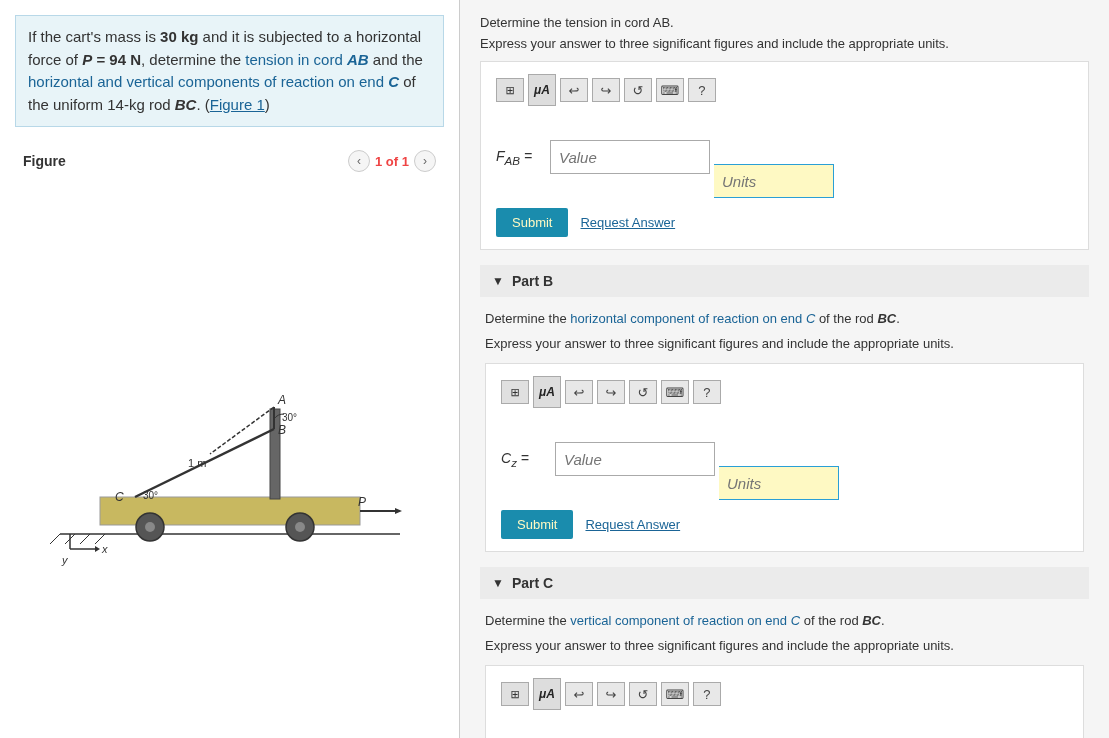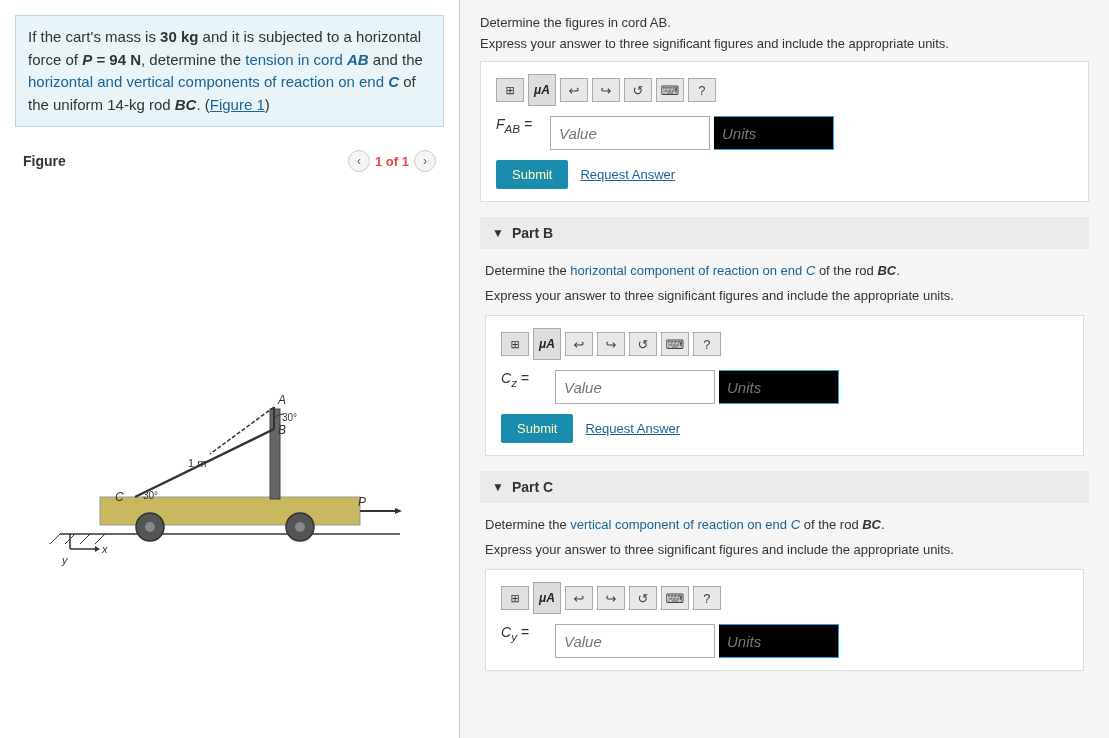--- a/index.html
+++ b/index.html
@@ -137,21 +137,21 @@
       border: 1px solid #aaa;
       padding: 2px 5px;
       cursor: pointer;
       height: 32px;
       display: flex;
       align-items: center;
     }
 
     .input-row {
       display: flex;
-      align-items: flex-start;
+      align-items: center;
       gap: 4px;
     }
 
     .input-label {
       font-size: 14px;
       color: #333;
       min-width: 50px;
       font-style: italic;
     }
 
@@ -168,21 +168,22 @@
 
     .units-input {
       width: 120px;
       height: 34px;
       border: 1px solid #2a9fd6;
       border-left: none;
       padding: 4px 8px;
       font-size: 15px;
       color: #888;
       font-style: italic;
-      background: #000000;
+      background: #fef9c3;
+      margin-top: 48px;
     }
 
     .btn-row {
       display: flex;
       align-items: center;
       gap: 12px;
       margin-top: 10px;
     }
 
     .submit-btn {
@@ -312,21 +313,21 @@
 
       <line x1="320" y1="172" x2="355" y2="172" stroke="#333" stroke-width="2"></line>
       <polygon points="355,169 362,172 355,175" fill="#333"></polygon>
       <text x="318" y="167" font-size="12" font-style="italic" fill="#333">P</text>
     </svg>
   </div>
 </div>
 
 <div class="right-panel">
 
-  <p class="top-instruction">Determine the figures in cord AB.</p>
+  <p class="top-instruction">Determine the tension in cord AB.</p>
   <p class="top-instruction" style="margin-bottom:10px;">Express your answer to three significant figures and include the appropriate units.</p>
 
   <div class="answer-box">
     <div class="toolbar">
       <button class="toolbar-btn" title="Grid">
         <span>⊞</span>
       </button>
       <button class="toolbar-text-btn">
         <span>μA</span>
       </button>

